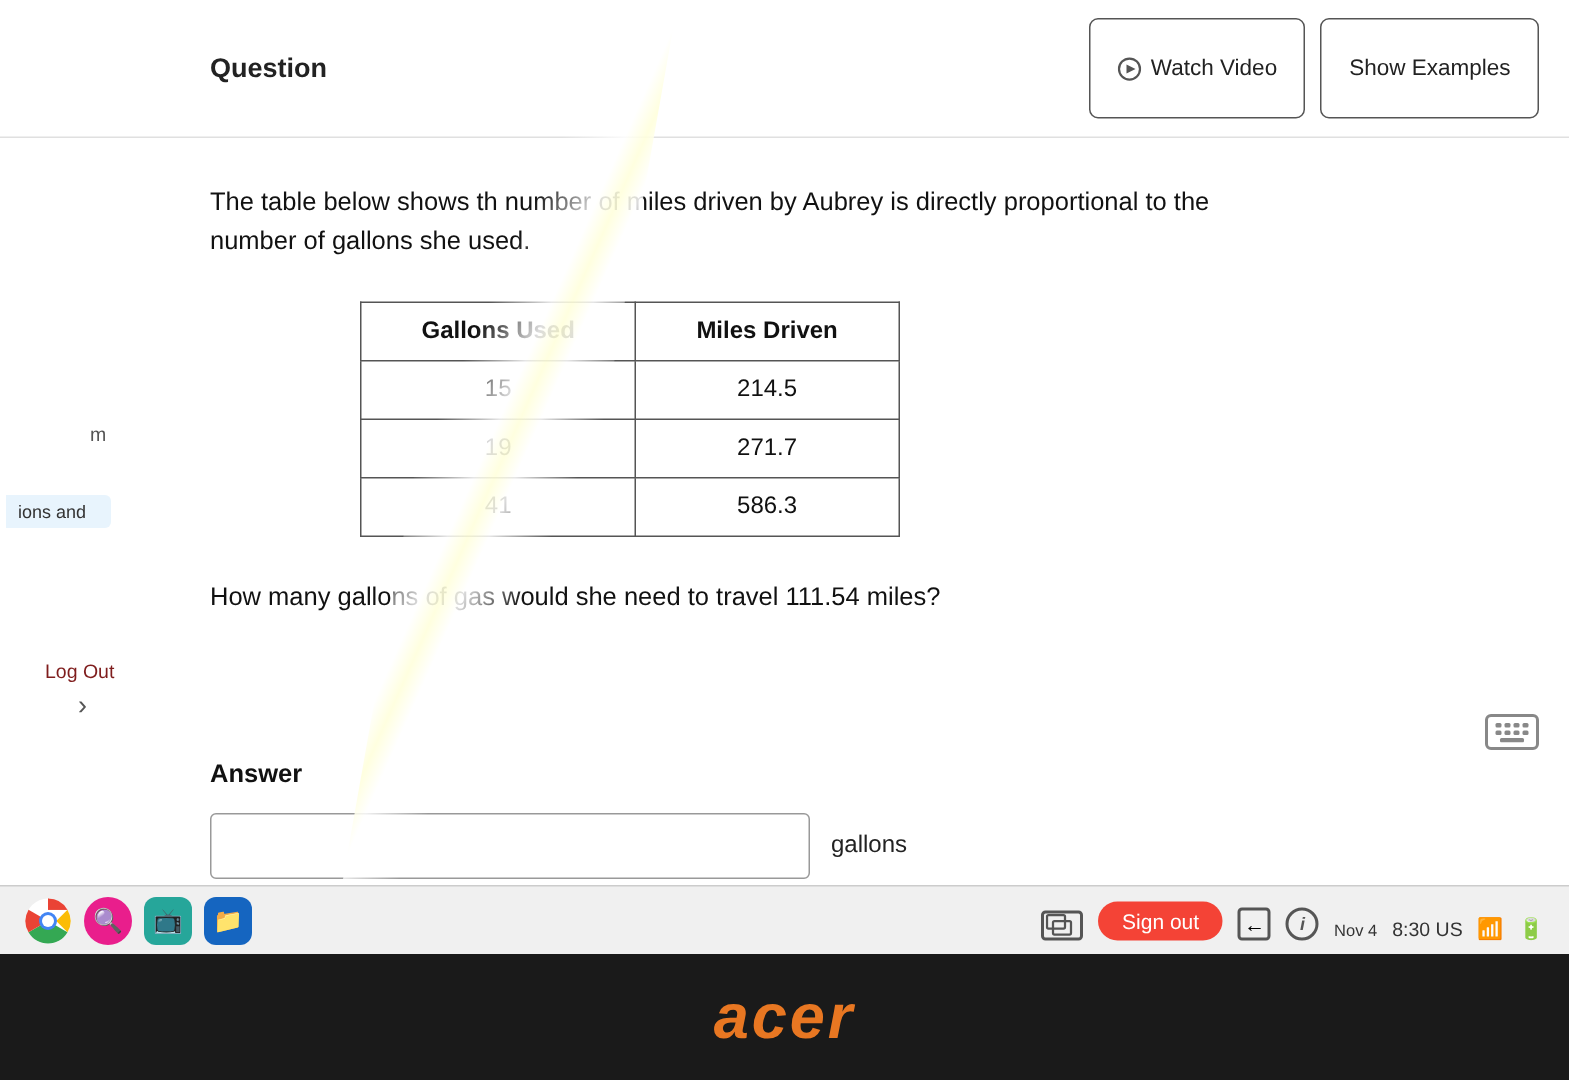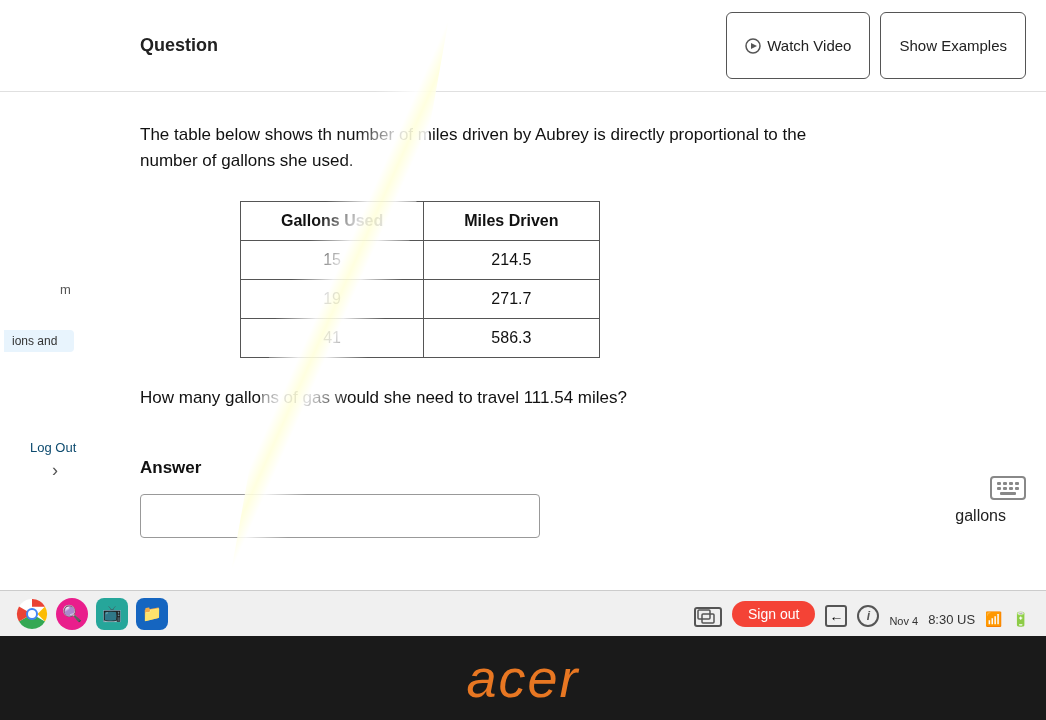--- a/index.html
+++ b/index.html
@@ -113,34 +113,34 @@
     .sub-question {
       font-size: 17px;
       color: #111;
       margin-bottom: 30px;
       max-width: 820px;
     }
 
     
     .answer-section {
       padding: 0 40px 20px 140px;
+      margin-top: 48px;
     }
 
     .answer-label {
       font-size: 17px;
       font-weight: bold;
       color: #111;
       margin-bottom: 16px;
     }
 
     .answer-row {
       display: flex;
       align-items: center;
       gap: 14px;
-      justify-content: space-between;
     }
 
     .answer-input {
       width: 400px;
       height: 44px;
       border: 1.5px solid #999;
       border-radius: 4px;
       padding: 8px 12px;
       font-size: 16px;
       background: #fff;
@@ -239,22 +239,22 @@
     
     .bottom-black {
       background: #1a1a1a;
       height: 84px;
       display: flex;
       align-items: center;
       justify-content: center;
     }
 
     .acer-logo {
-      font-size: 54px;
-      font-weight: 400;
+      font-size: 42px;
+      font-weight: 700;
       color: #e87722;
       font-style: italic;
       letter-spacing: 2px;
       font-family: 'Arial', sans-serif;
     }
 
     
     .dup-icon {
       width: 28px;
       height: 20px;
@@ -290,21 +290,21 @@
       align-items: center;
       justify-content: center;
       font-size: 12px;
       font-style: italic;
       font-weight: bold;
       color: #555;
     }
 
     .logout-text {
       font-size: 13px;
-      color: #0c4a6e;
+      color: #7f1d1d;
       cursor: pointer;
       position: absolute;
       left: 30px;
       bottom: 135px;
     }
 
     .chevron-btn {
       position: absolute;
       left: 52px;
       top: 460px;

